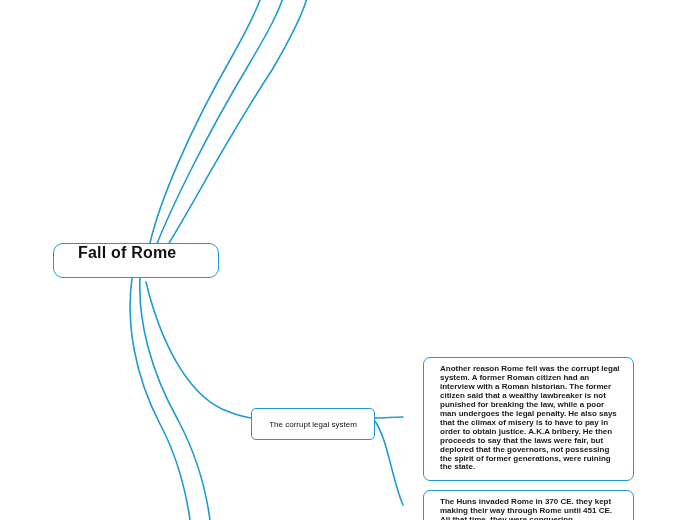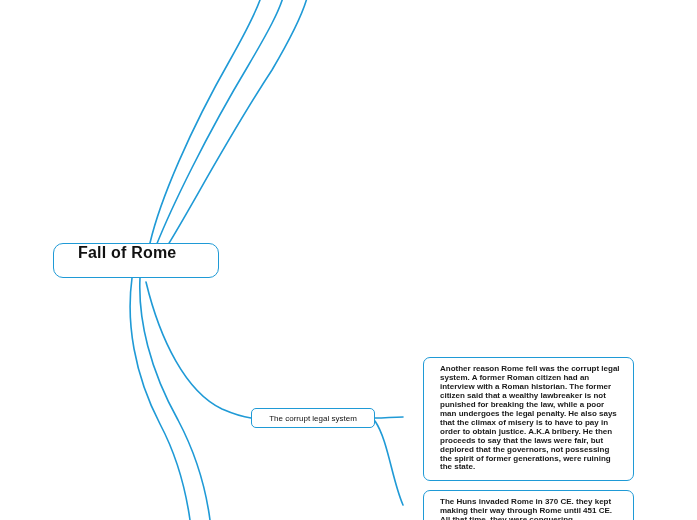--- a/index.html
+++ b/index.html
@@ -47,21 +47,21 @@
     padding-left: 24px;
     font-size: 16px;
     font-weight: bold;
     letter-spacing: 0.2px;
     margin-left: 32px;
   }
   .node-branch {
     left: 251px;
     top: 408px;
     width: 124px;
-    height: 20px;
+    height: 32px;
     border-radius: 5px;
     display: flex;
     align-items: center;
     justify-content: center;
     font-size: 8px;
     font-weight: normal;
   }
   .node-leaf {
     left: 403px;
     width: 211px;

